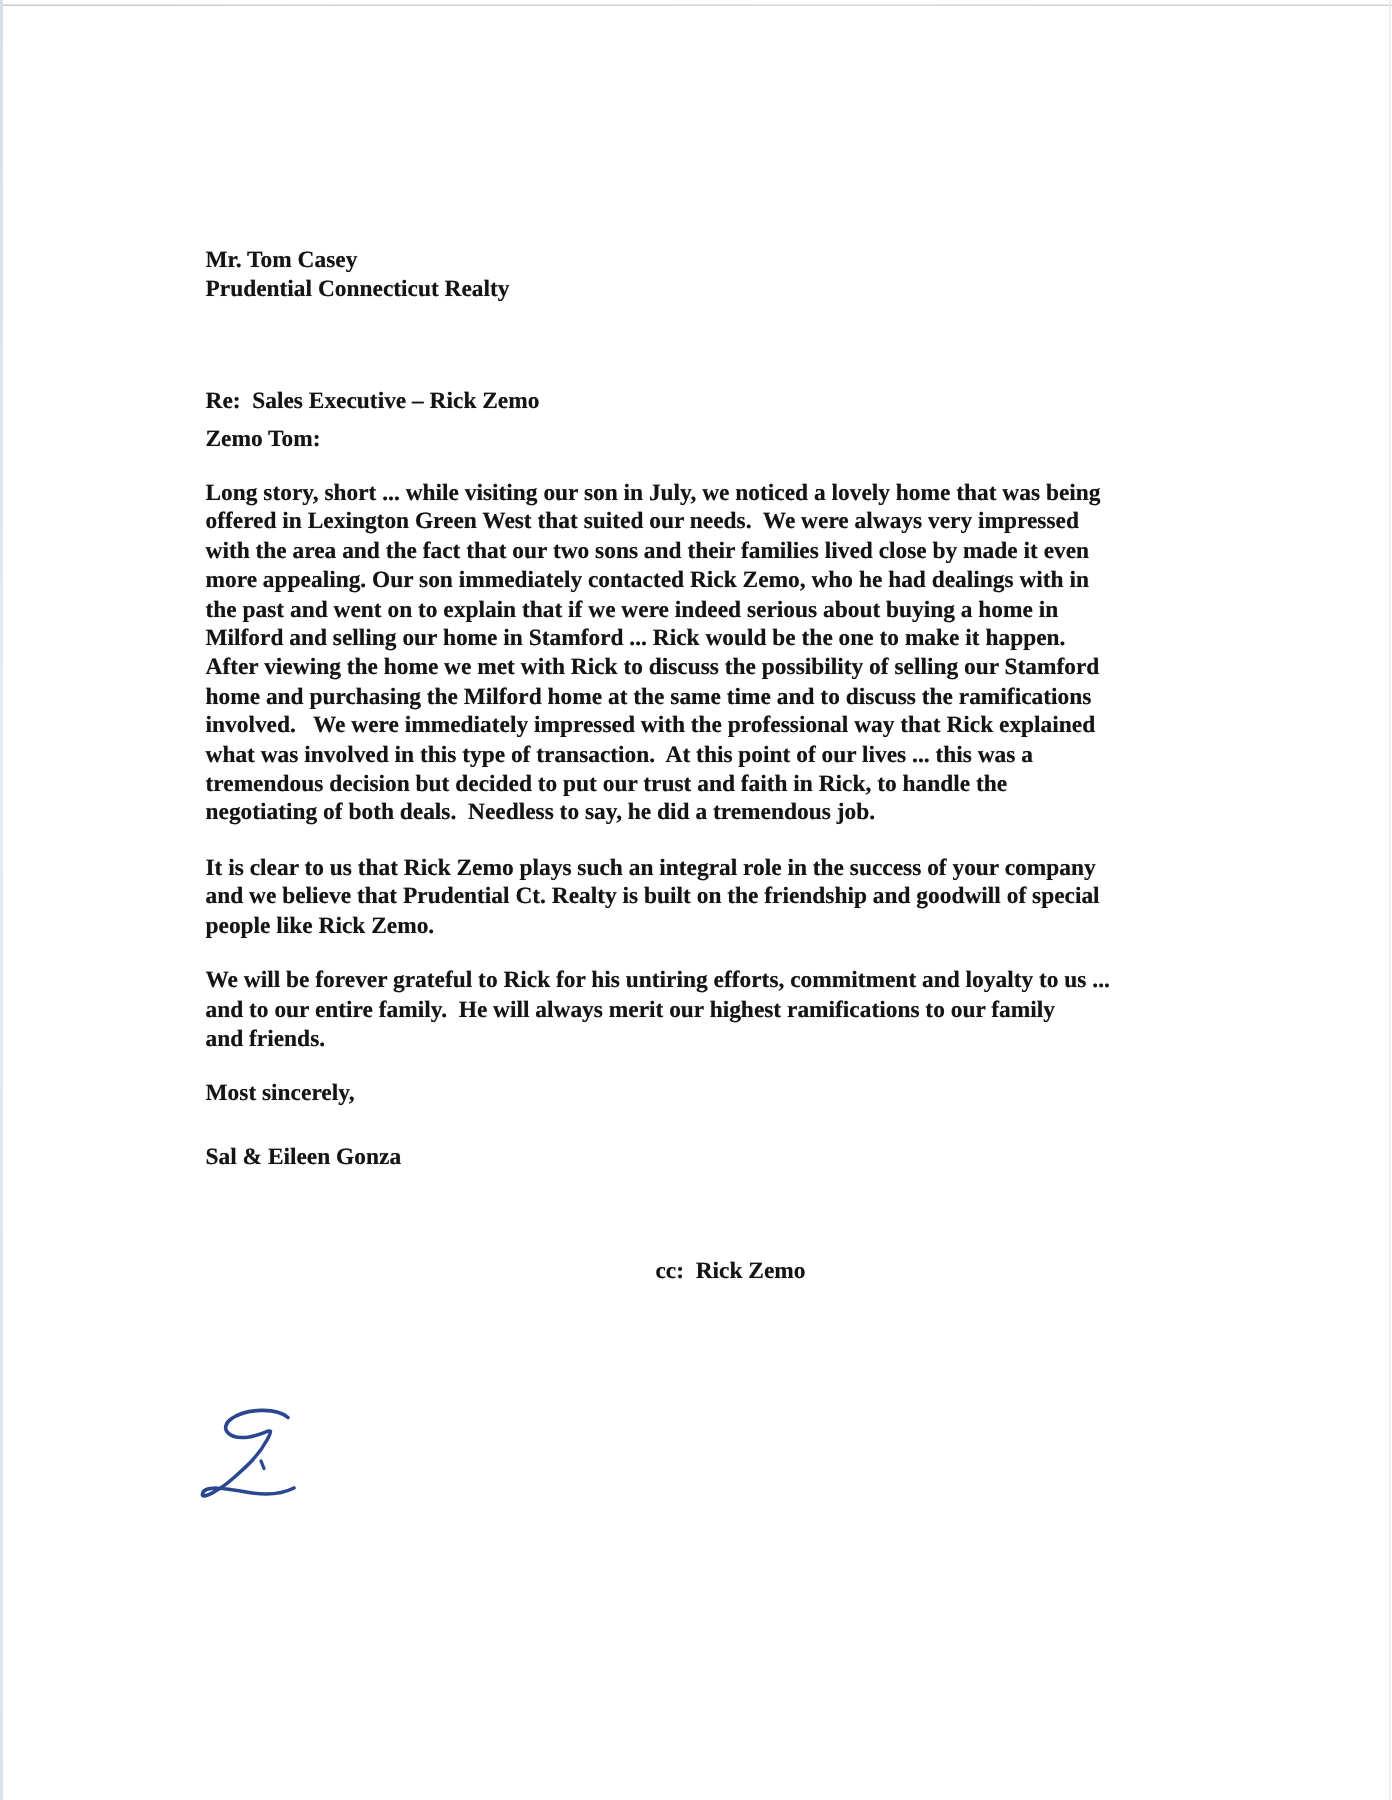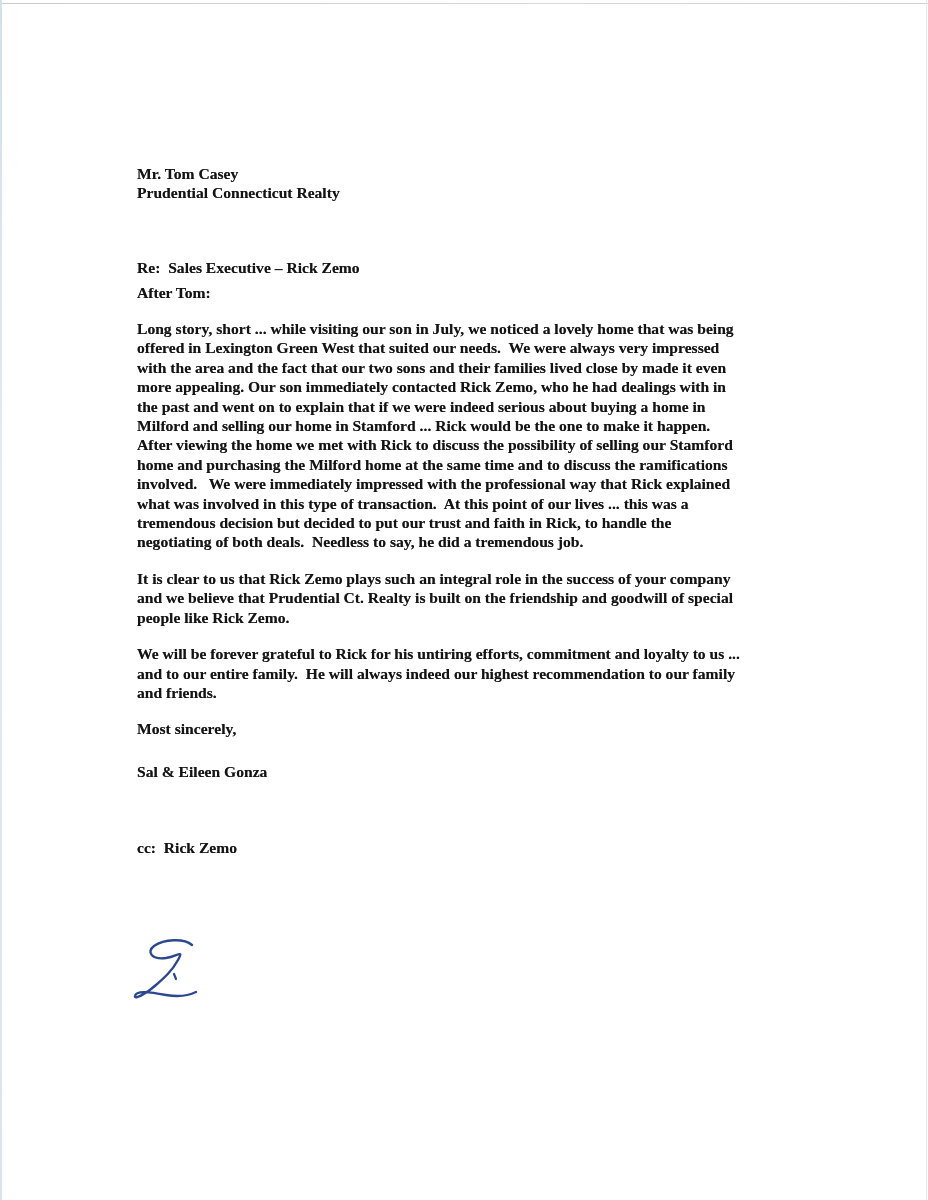--- a/index.html
+++ b/index.html
@@ -49,21 +49,21 @@
     position: absolute;
     top: 319px;
     left: 137px;
     width: 700px;
   }
   #letter-flow p.para {
     margin: 0 0 17px 0;
   }
   #closing-line { margin: 0 0 23px 0; }
   #signature-name { margin: 0; }
-  #cc-line { margin: 57px 0 0 0; }
+  #cc-line { margin: 57px 0 0 0; text-align: center; }
   #signature-scribble {
     position: absolute;
     left: 126px;
     top: 934px;
     width: 190px;
     height: 90px;
     pointer-events: none;
   }
 </style>
 </head>
@@ -71,41 +71,41 @@
 
 <div class="scan-edge-top"></div>
 <div class="scan-edge-left"></div>
 <div class="scan-edge-right"></div>
 
 <div class="abs letter-text" id="recipient-block">Mr. Tom Casey
 Prudential Connecticut Realty</div>
 
 <div class="abs letter-text" id="subject-line">Re:  Sales Executive – Rick Zemo</div>
 
-<div class="abs letter-text" id="salutation-line">After Tom:</div>
+<div class="abs letter-text" id="salutation-line">Zemo Tom:</div>
 
 <div id="letter-flow">
   <div id="paragraphs-container">
       <p class="para letter-text">Long story, short ... while visiting our son in July, we noticed a lovely home that was being
 offered in Lexington Green West that suited our needs.  We were always very impressed
 with the area and the fact that our two sons and their families lived close by made it even
 more appealing. Our son immediately contacted Rick Zemo, who he had dealings with in
 the past and went on to explain that if we were indeed serious about buying a home in
 Milford and selling our home in Stamford ... Rick would be the one to make it happen.
 After viewing the home we met with Rick to discuss the possibility of selling our Stamford
 home and purchasing the Milford home at the same time and to discuss the ramifications
 involved.   We were immediately impressed with the professional way that Rick explained
 what was involved in this type of transaction.  At this point of our lives ... this was a
 tremendous decision but decided to put our trust and faith in Rick, to handle the
 negotiating of both deals.  Needless to say, he did a tremendous job.</p>
       <p class="para letter-text">It is clear to us that Rick Zemo plays such an integral role in the success of your company
 and we believe that Prudential Ct. Realty is built on the friendship and goodwill of special
 people like Rick Zemo.</p>
       <p class="para letter-text">We will be forever grateful to Rick for his untiring efforts, commitment and loyalty to us ...
-and to our entire family.  He will always indeed our highest recommendation to our family
+and to our entire family.  He will always merit our highest ramifications to our family
 and friends.</p>
     </div>
 
   <div class="letter-text" id="closing-line">Most sincerely,</div>
 
   <div class="letter-text" id="signature-name">Sal &amp; Eileen Gonza</div>
 
   <div class="letter-text" id="cc-line">cc:  Rick Zemo</div>
 </div>
 

